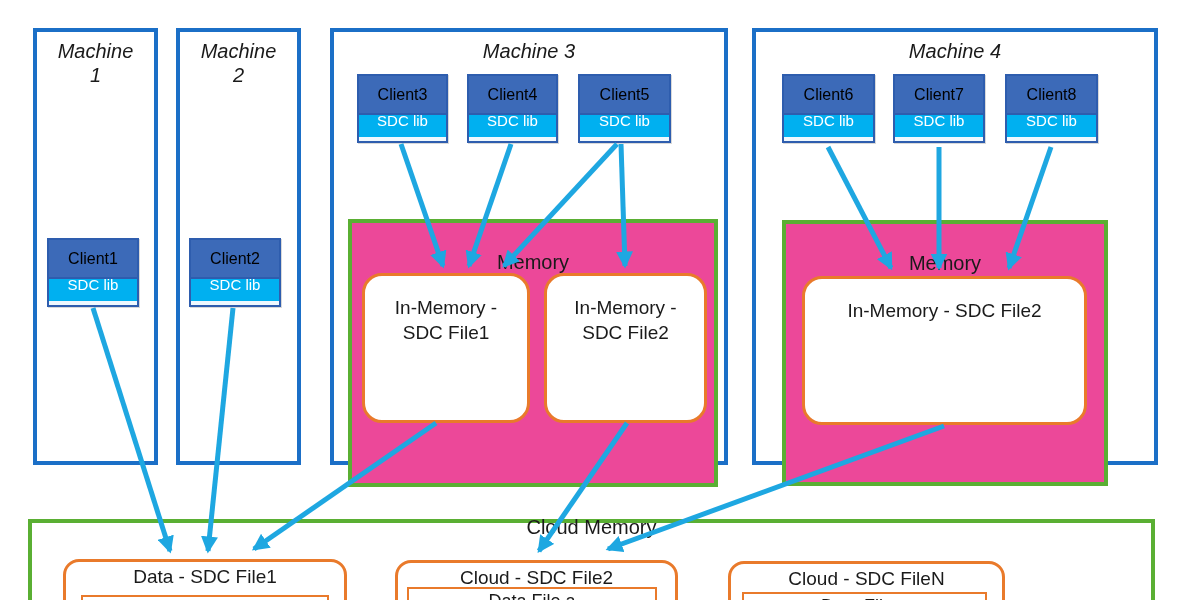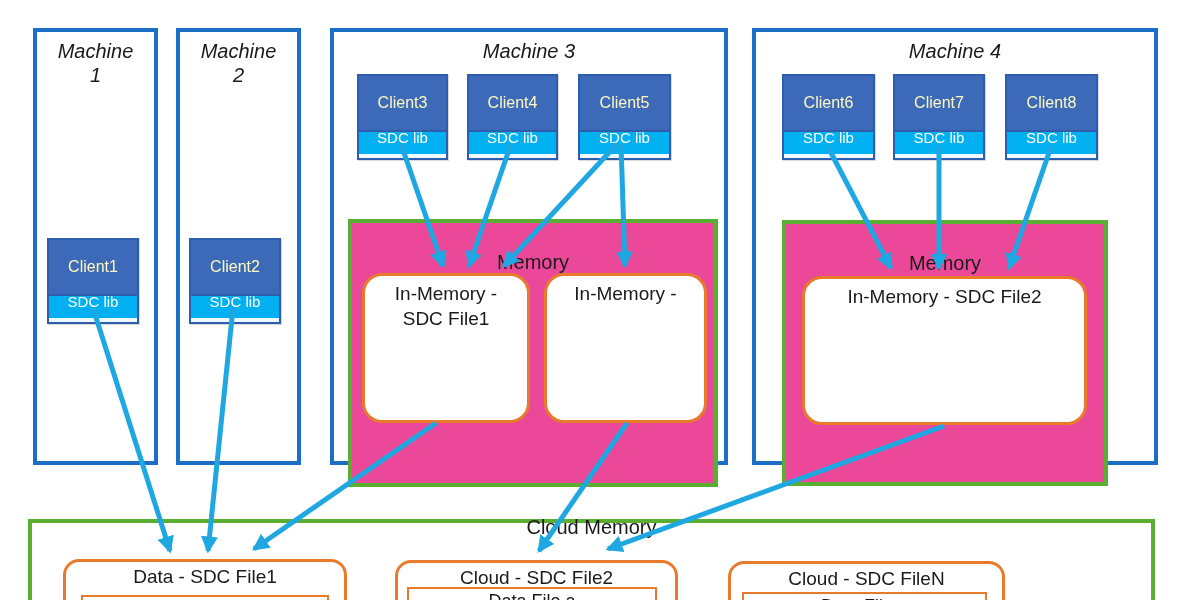--- a/index.html
+++ b/index.html
@@ -5,31 +5,31 @@
   html,body { margin:0; padding:0; background:#fff; }
   .page { position:relative; width:1200px; height:600px; overflow:hidden;
           background:#fff; color:#1a1a1a;
           font-family:"Liberation Sans", sans-serif; }
   .abs { position:absolute; box-sizing:border-box; }
   .machine { border:4px solid var(--machine-border,#1b6fc7); background:#fff; }
   .machine-label { padding-top:7px; text-align:center; font-size:20px; line-height:1.22;font-style:italic; }
   .memory { border:4px solid var(--green,#5aaf33); background:#ec4899;margin-top:32px; }
   .memory-label { padding-top:28px; text-align:center; font-size:20px; }
   .client { box-shadow:1px 1px 0 rgba(0,0,0,0.15); }
-  .client-head { height:58px; background:var(--client-fill,#3c6ab8);
+  .client-head { height:41px; background:var(--client-fill,#3c6ab8);
                  border:2px solid var(--client-border,#2e5dae);
                  display:flex; align-items:center; justify-content:center;
-                 color:#fef9c3; font-size:16px; box-sizing:border-box; }
+                 color:#000000; font-size:16px; box-sizing:border-box; }
   .client-lib  { height:28px; background:var(--sdc-fill,#00b0f0);
                  border:2px solid var(--client-border,#2e5dae); border-top:none;
                  box-shadow:inset 0 -4px 0 #eef8ff;
                  display:flex; align-items:center; justify-content:center;
                  padding-bottom:16px; color:#fff; font-size:15px; box-sizing:border-box; }
   .im-box { border:3px solid var(--orange,#e97a2b); border-radius:20px; background:#fff;
-            text-align:center; font-size:19px; line-height:1.32; padding-top:5px; }
+            text-align:center; font-size:19px; line-height:1.32; padding-top:19px; }
   .cloud { border:4px solid var(--green,#5aaf33); background:#fff; }
   .cloud-label { text-align:center; font-size:20px; }
   .cfile { border:3px solid var(--orange,#e97a2b); border-radius:16px; background:#fff;
            text-align:center; font-size:19px; padding-top:4px; }
   .cinner { border:2px solid var(--orange,#e97a2b); background:#fff;
             text-align:center; font-size:18px; padding-top:2px; }
   svg.arrows { position:absolute; left:0; top:0; width:1200px; height:600px; pointer-events:none; }
   .arrow { stroke:var(--arrow,#1ea7e1); stroke-width:5; fill:none; }
   .arrowhead-shape { fill:var(--arrow,#1ea7e1); }
 </style>
@@ -63,20 +63,21 @@
   <div class="abs memory" style="left:782px; top:188px; width:326px; height:266px;">
     <div class="memory-label">Memory</div>
   </div>
 
   <div class="abs im-box" style="left:362px; top:273px; width:168px; height:150px;">
     <div>In-Memory -</div>
     <div>SDC File1</div>
   </div>
   <div class="abs im-box" style="left:544px; top:273px; width:163px; height:150px;">
     <div>In-Memory -</div>
+    <div>SDC File2</div>
   </div>
   <div class="abs im-box" style="left:802px; top:276px; width:285px; height:149px;">
     <div>In-Memory - SDC File2</div>
   </div>
 
   <div class="abs client" style="left:47px; top:238px; width:92px;">
     <div class="client-head">Client1</div>
     <div class="client-lib">SDC lib</div>
   </div>
   <div class="abs client" style="left:189px; top:238px; width:92px;">

